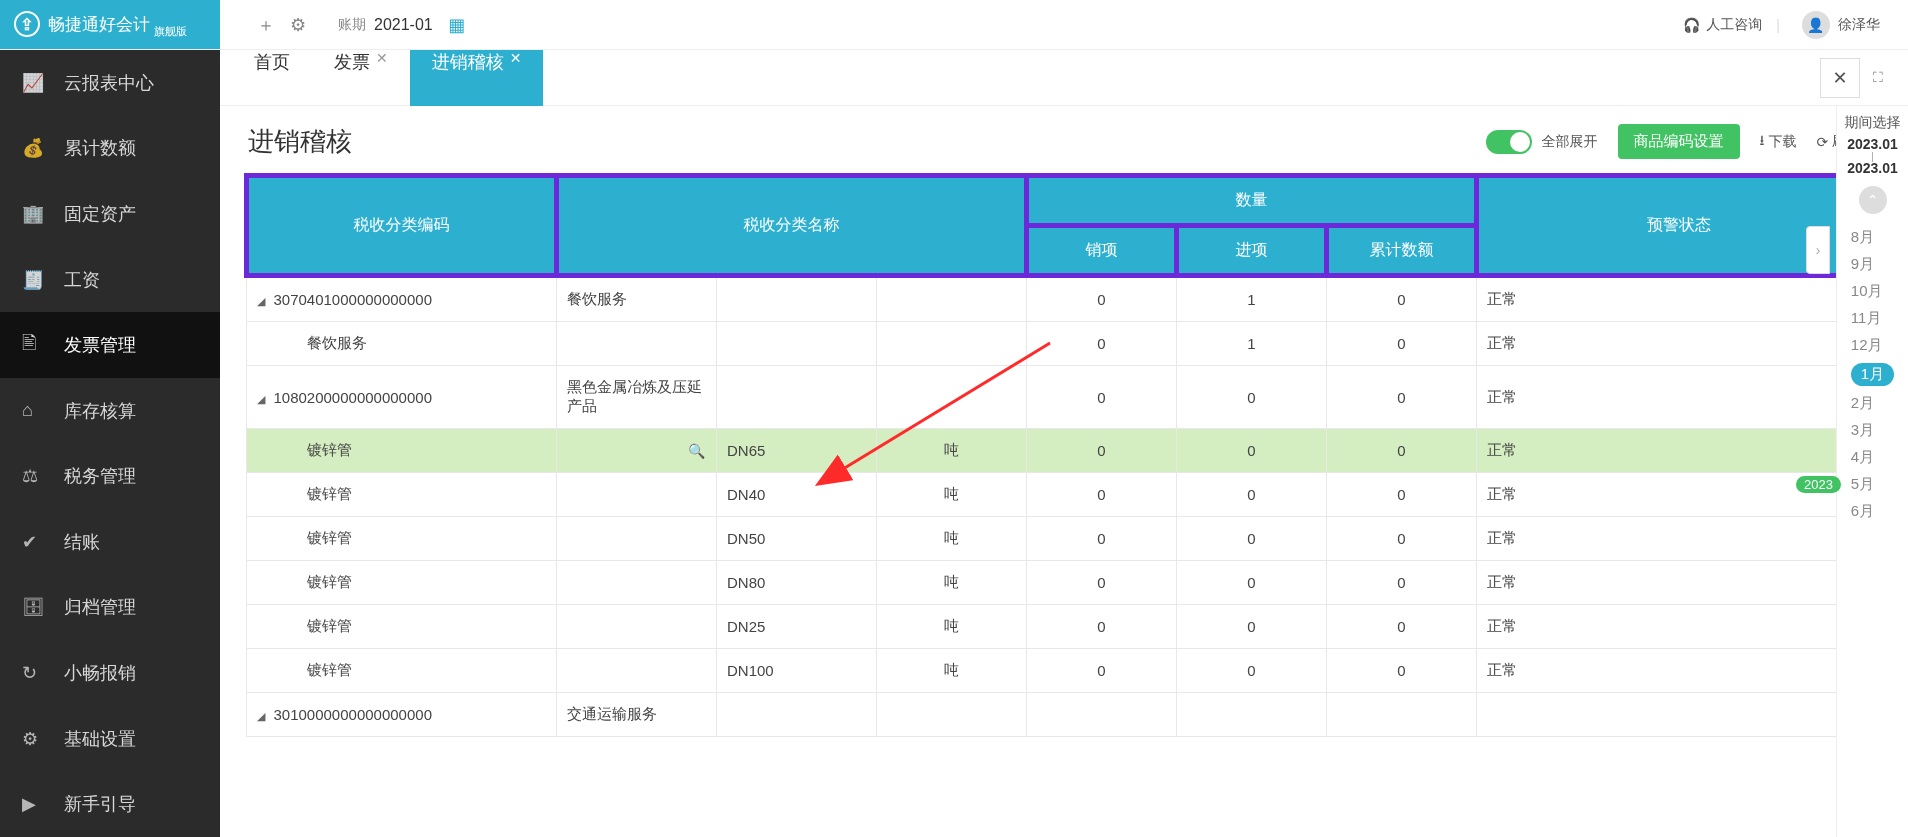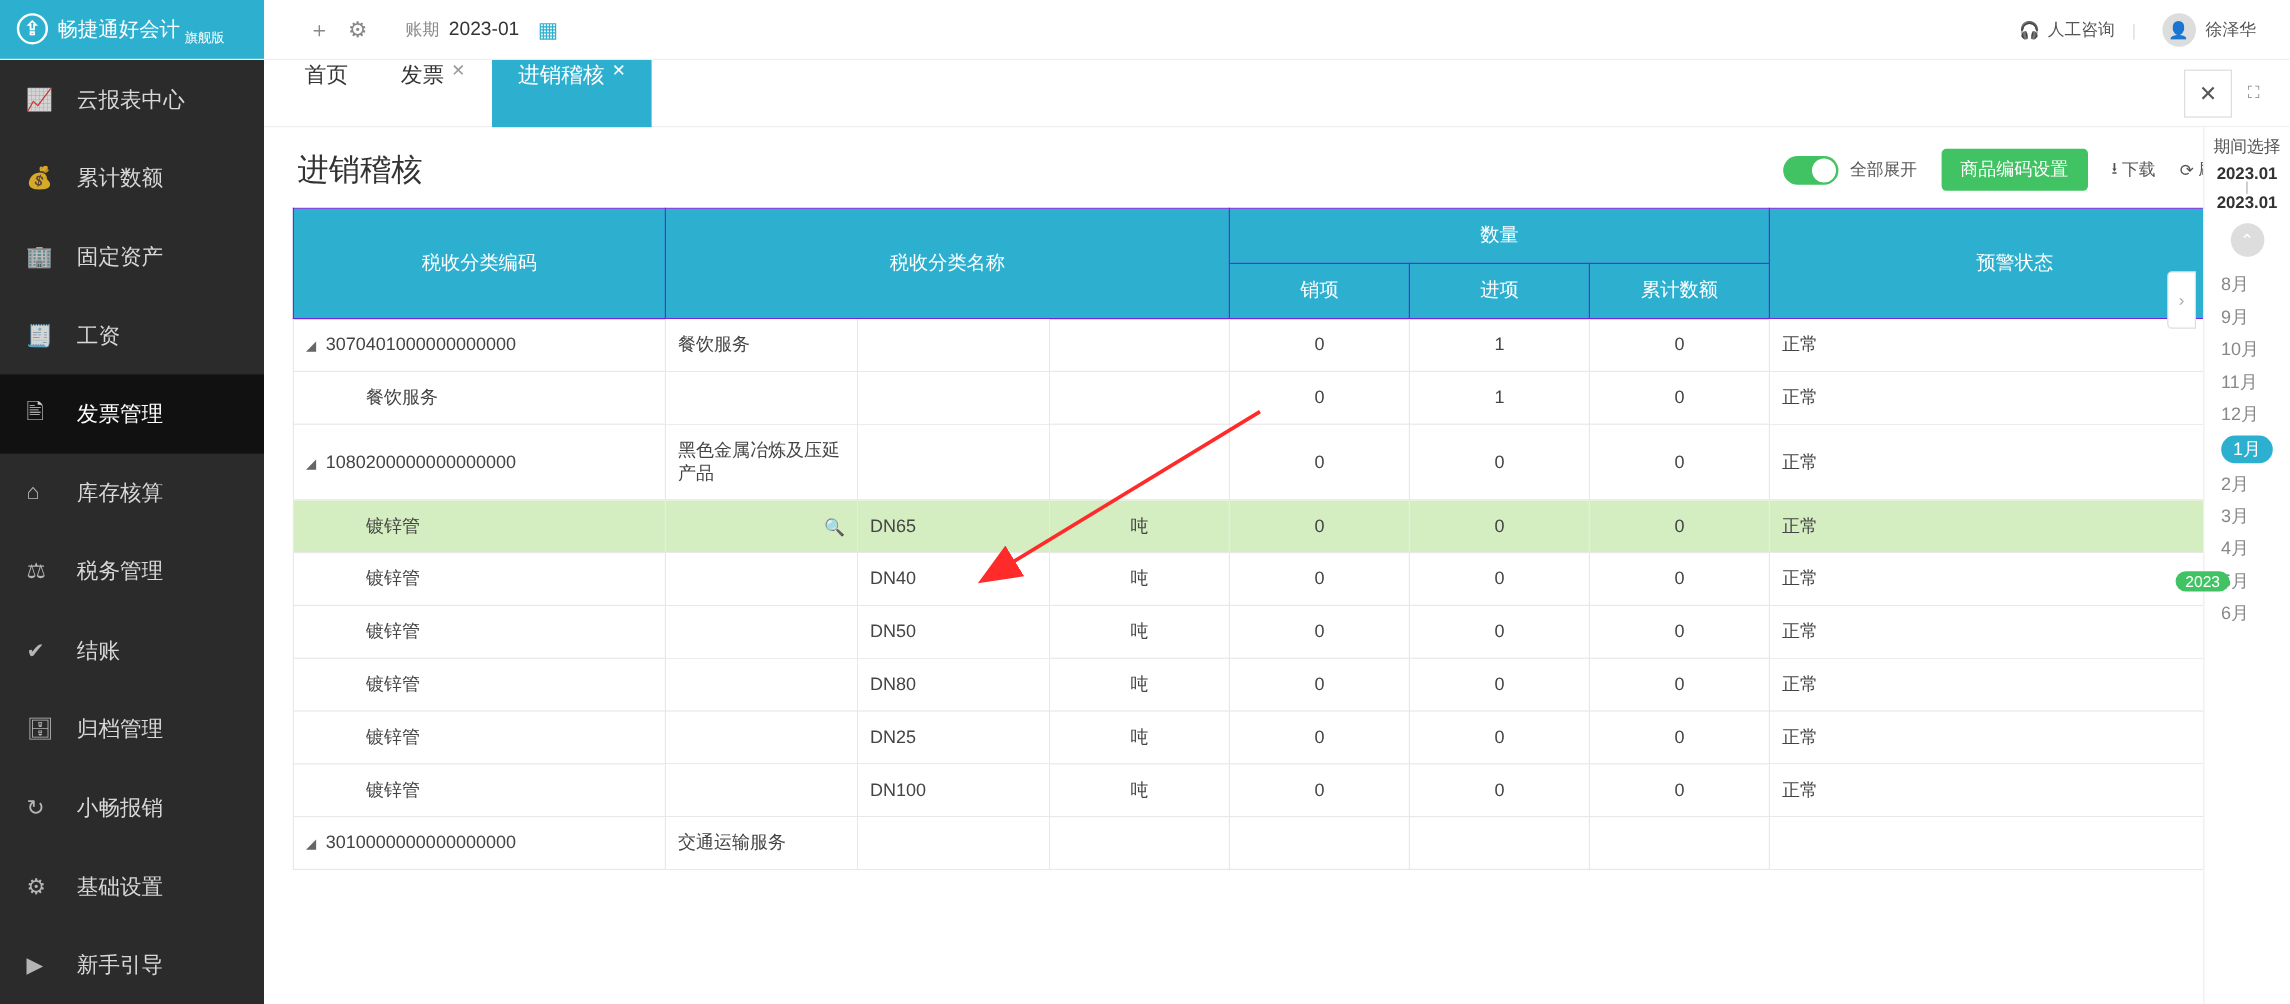--- a/index.html
+++ b/index.html
@@ -131,21 +131,21 @@
 .green-btn {
   background:#42c363; color:#fff;
   padding: 8px 16px; border-radius:4px;
   font-size:15px; margin-right:20px; cursor:pointer;
 }
 .tool-link { color:#555; margin-right:20px; cursor:pointer; display:flex; align-items:center;}
 .table-wrap { padding: 0 24px; flex:1; overflow:auto; position:relative;}
 .data-table { width:100%; border-collapse: collapse; table-layout: fixed; }
 .data-table th {
   background:#2db0cf; color:#fff; font-weight:500;
-  border:1px solid #6d28d9; padding:12px 8px; font-size:16px;
+  border:5px solid #6d28d9; padding:12px 8px; font-size:16px;
 }
 .data-table td {
   border:1px solid #e8e8e8; padding:12px 10px; font-size:15px;
   color:#444; background:#fff;
 }
 .data-table tr.highlight td { background:#d5eec1; }
 .tree-cell { text-align:left; padding-left:20px; }
 .tree-cell.lvl2 { padding-left:60px; }
 .tree-toggle { color:#666; margin-right:8px; font-size:11px; }
 .center { text-align:center; }
@@ -172,21 +172,21 @@
   width:28px;height:28px;border-radius:50%;background:#ddd;
   color:#fff;display:flex;align-items:center;justify-content:center;
   margin:10px 0 6px 0; font-size:14px;
 }
 .month-item { color:#888; font-size:15px; margin:8px 0; cursor:pointer;}
 .month-item.active {
   background:#2db0cf; color:#fff; border-radius:14px;
   padding:2px 10px;
 }
 .year-badge {
-  position:absolute; right:50px; top:426px;
+  position:absolute; right:67px; top:426px;
   background:#42c363; color:#fff; font-size:13px;
   border-radius:10px; padding:1px 8px;
 }
 .float-chevron {
   position:absolute; right:78px; top:176px;
   width:24px; height:48px;
   background:#fff; border:1px solid #ddd;
   display:flex;align-items:center;justify-content:center;
   color:#aaa; border-radius:4px 0 0 4px;
 }
@@ -199,21 +199,21 @@
     <div class="brand">
       <div class="brand-logo">⇪</div>
       <div>
         <div class="brand-text">畅捷通好会计</div>
       </div>
       <div class="brand-sub">旗舰版</div>
     </div>
     <div class="top-icon" style="margin-left:30px">＋</div>
     <div class="top-icon">⚙</div>
     <span class="period-label">账期</span>
-    <span class="period-value">2023-01</span>
+    <span class="period-value">2021-01</span>
     <span class="top-icon cal-icon">▦</span>
     <div class="top-spacer"></div>
     <div style="display:flex;align-items:center;color:#555;cursor:pointer">
       <span class="headset">🎧</span>
       <span>人工咨询</span>
     </div>
     <span style="color:#ddd;margin:0 14px">|</span>
     <span class="avatar">👤</span>
     <span style="color:#555;margin-right:16px">徐泽华</span>
   </div>

